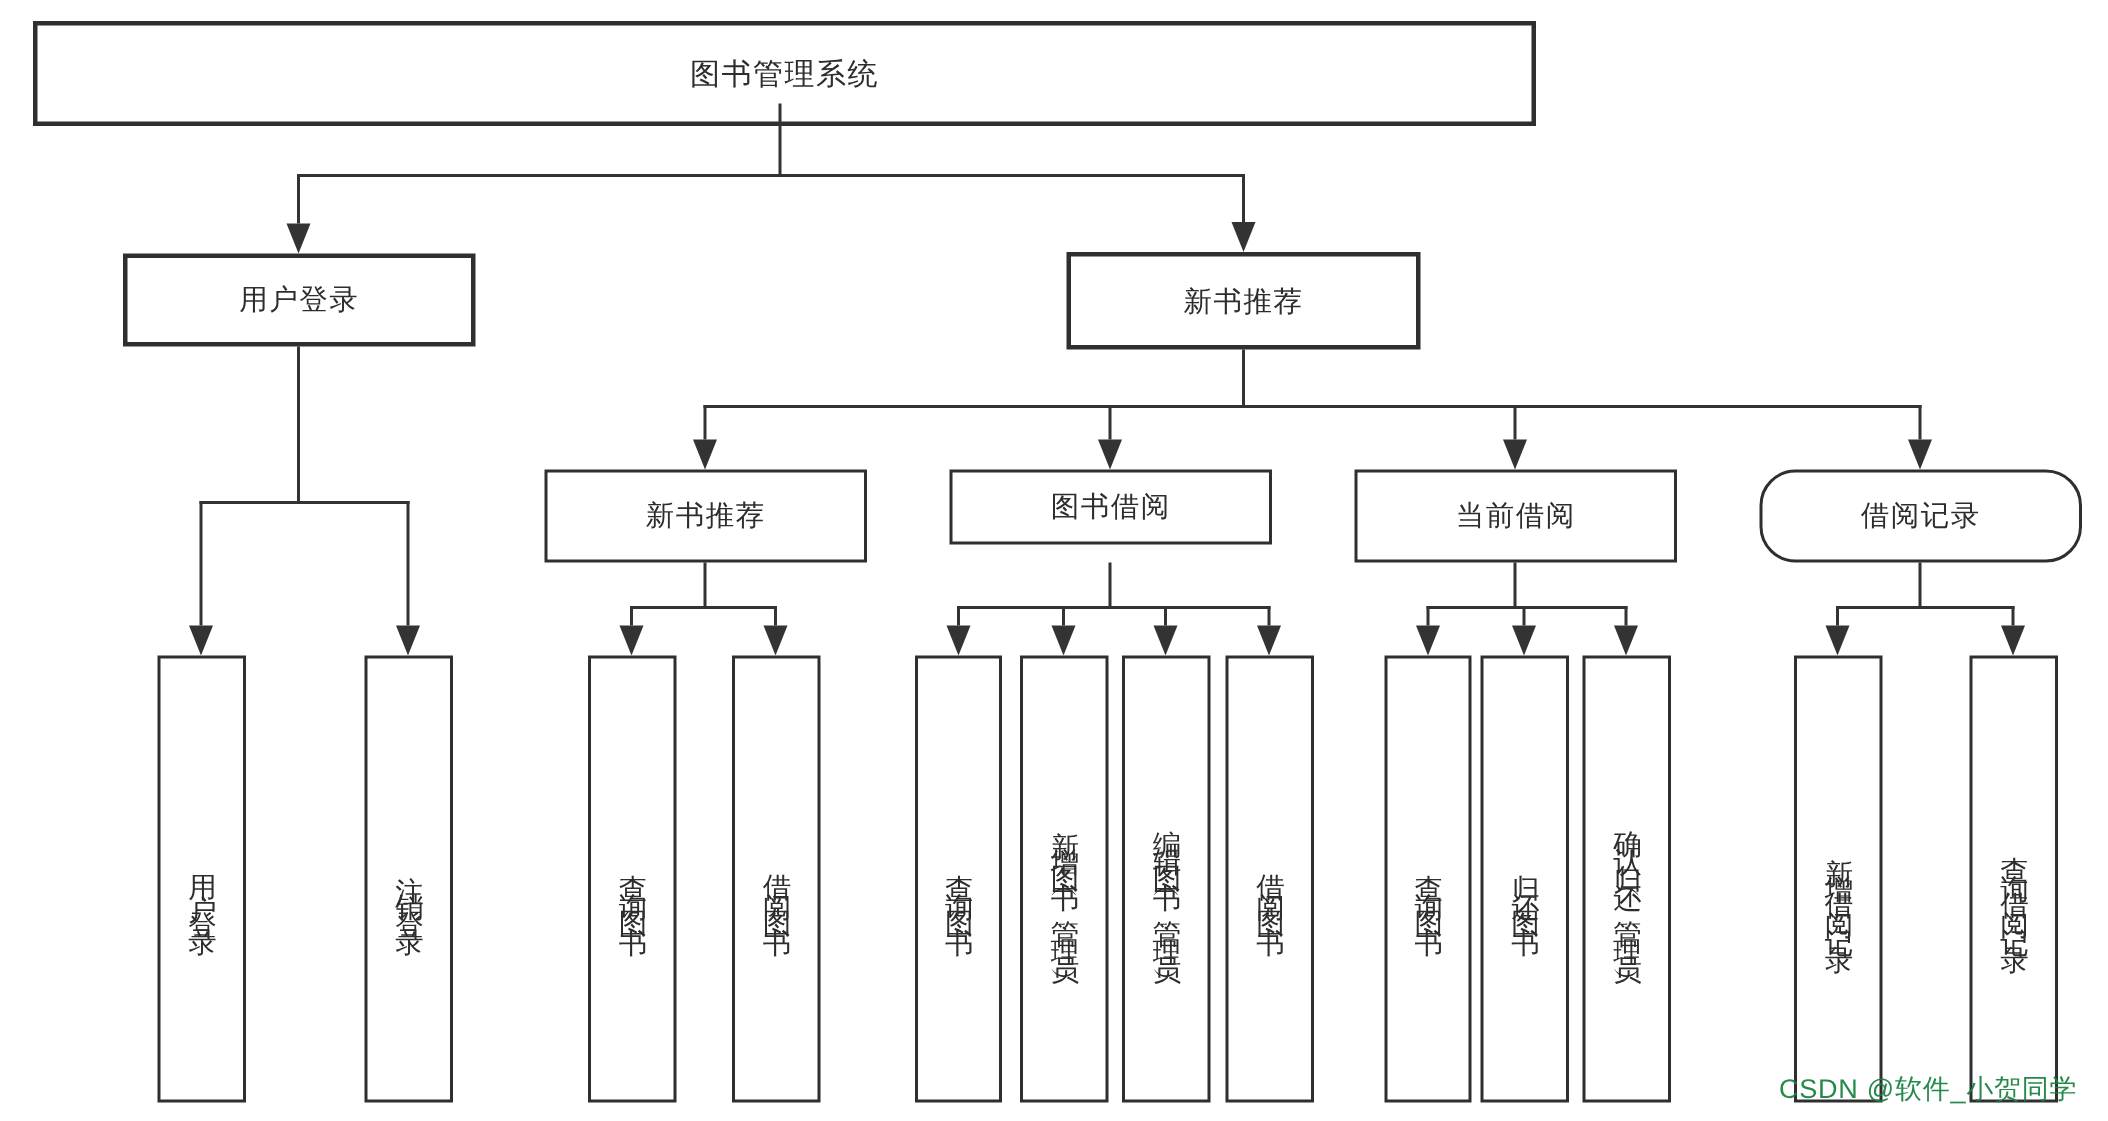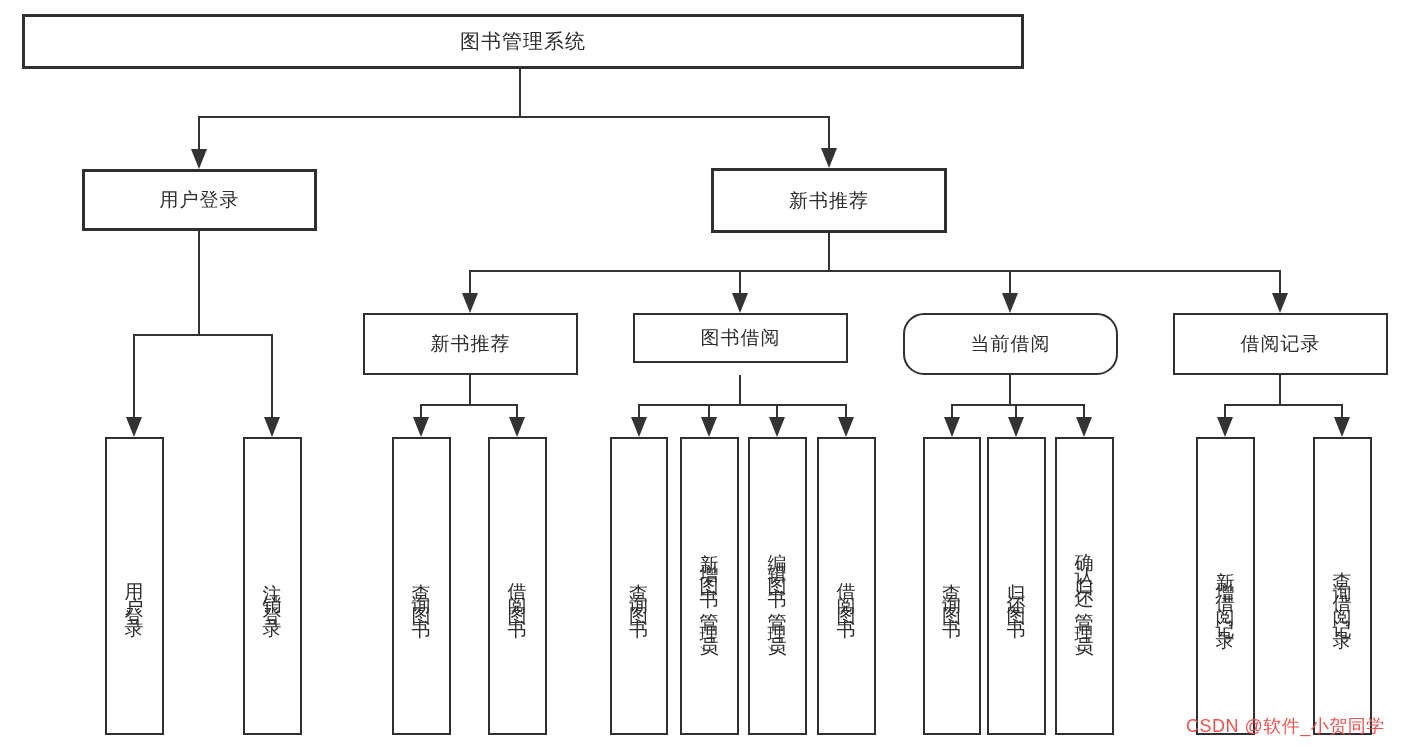--- a/index.html
+++ b/index.html
@@ -61,33 +61,33 @@
     width: 0; height: 0;
     border-left: 8px solid transparent;
     border-right: 8px solid transparent;
     border-top: 20px solid #333333;
   }
   .watermark {
     position: absolute;
     left: 1186px;
     top: 714px;
     font-size: 18px;
-    color: #ef4444;
+    color: #15803d;
     opacity: 0.92;
     z-index: 10;
     white-space: nowrap;
     letter-spacing: 0.5px;
   }
 </style>
 </head>
 <body>
 
 <div class="canvas">
 
-  <div class="box root" style="left:22px; top:14px; width:1002px; height:55px;">
+  <div class="box root" style="left:22px; top:14px; width:1002px; height:70px;">
     <span>图书管理系统</span>
   </div>
 
   <div class="vl" style="left:519px; top:69px; height:48px;"></div>
   <div class="hl" style="left:198px; top:116px; width:632px;"></div>
   <div class="arrow" style="left:198px; top:116px; height:33px;"></div>
   <div class="arrow" style="left:828px; top:116px; height:32px;"></div>
 
   <div class="box lvl2" style="left:82px; top:169px; width:235px; height:62px;">
     <span>用户登录</span>
@@ -107,24 +107,24 @@
   <div class="arrow" style="left:739px; top:270px; height:23px;"></div>
   <div class="arrow" style="left:1009px; top:270px; height:23px;"></div>
   <div class="arrow" style="left:1279px; top:270px; height:23px;"></div>
 
   <div class="box" style="left:363px; top:313px; width:215px; height:62px;">
     <span>新书推荐</span>
   </div>
   <div class="box" style="left:633px; top:313px; width:215px; height:50px;">
     <span>图书借阅</span>
   </div>
-  <div class="box" style="left:903px; top:313px; width:215px; height:62px;border-radius:21px;">
+  <div class="box" style="left:903px; top:313px; width:215px; height:62px;">
     <span>当前借阅</span>
   </div>
-  <div class="box" style="left:1173px; top:313px; width:215px; height:62px;">
+  <div class="box" style="left:1173px; top:313px; width:215px; height:62px;border-radius:24px;">
     <span>借阅记录</span>
   </div>
 
   <div class="vl" style="left:469px; top:375px; height:30px;"></div>
   <div class="hl" style="left:420px; top:404px; width:98px;"></div>
   <div class="arrow" style="left:420px; top:404px; height:13px;"></div>
   <div class="arrow" style="left:516px; top:404px; height:13px;"></div>
 
   <div class="vl" style="left:739px; top:375px; height:30px;"></div>
   <div class="hl" style="left:638px; top:404px; width:209px;"></div>

